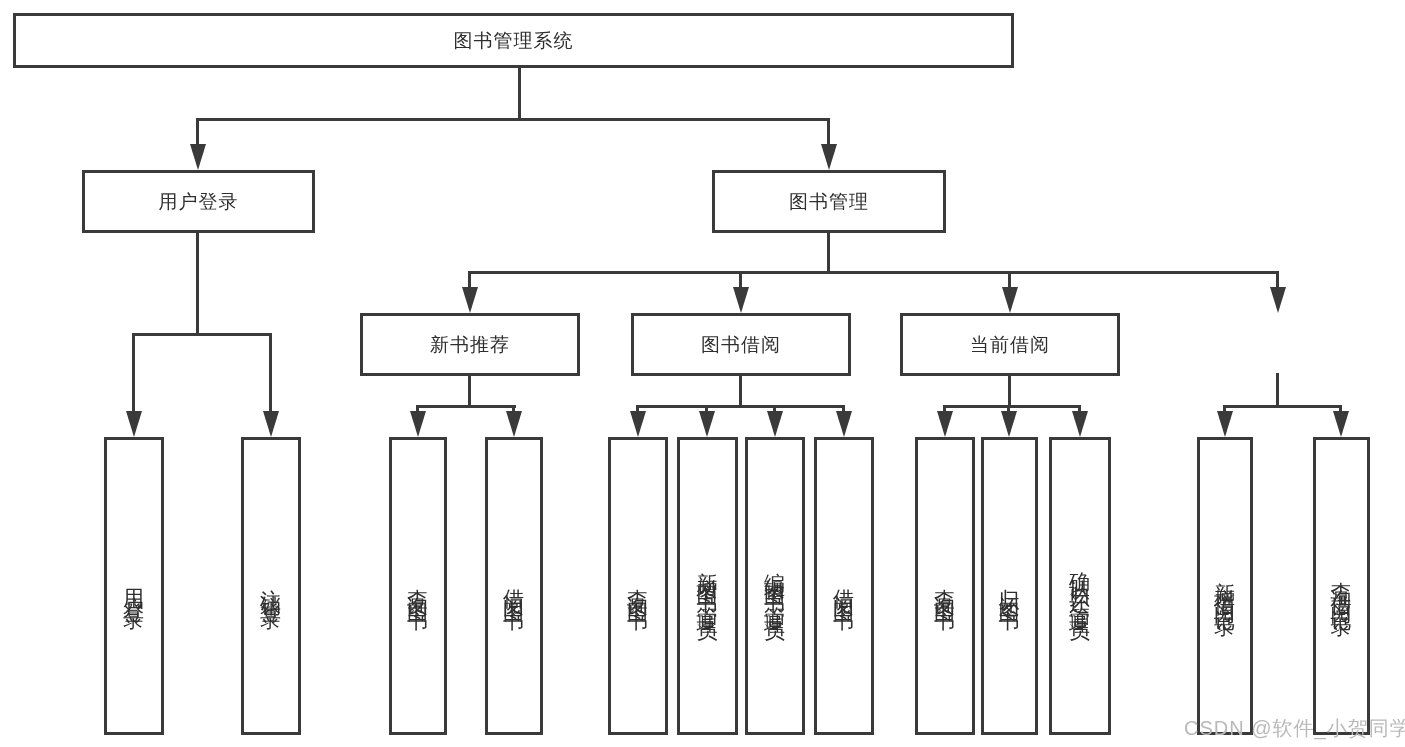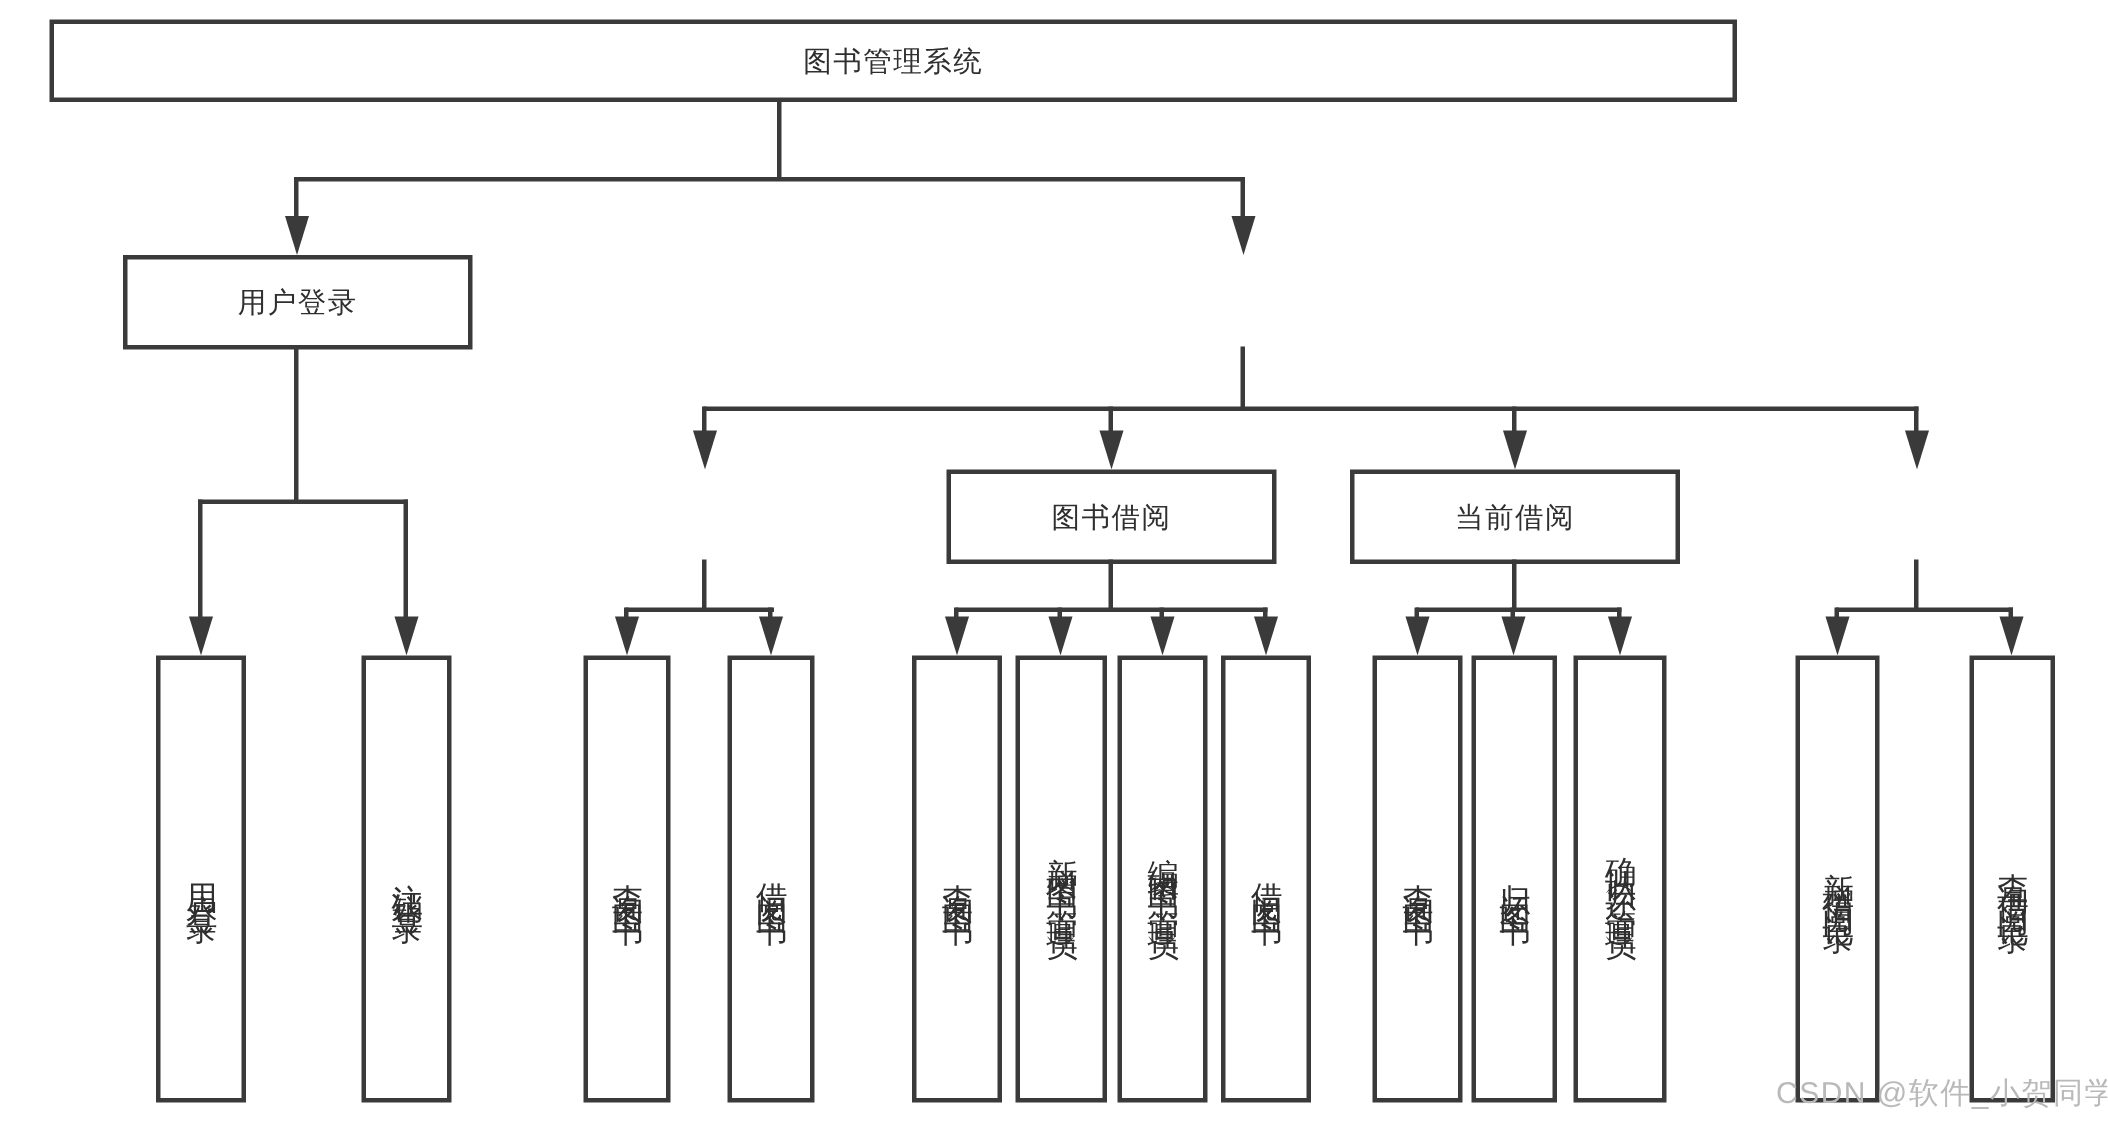--- a/index.html
+++ b/index.html
@@ -56,49 +56,51 @@
     letter-spacing:1px;
     z-index:10;
     white-space:nowrap;
   }
 </style>
 </head>
 <body>
 
 <div class="canvas">
 
-  <div class="box" style="left:33px;top:13px;width:1125px;height:55px;">图书管理系统</div>
+  <div class="box" style="left:13px;top:13px;width:1001px;height:55px;">图书管理系统</div>
 
   <div class="vline" style="left:518px;top:66px;height:54px;"></div>
   <div class="hline" style="left:197px;top:118px;width:633px;"></div>
   <div class="vline" style="left:196px;top:118px;height:30px;"></div>
   <div class="vline" style="left:827px;top:118px;height:30px;"></div>
   <div class="arrow" style="left:190px;top:144px;"></div>
   <div class="arrow" style="left:821px;top:144px;"></div>
 
   <div class="box" style="left:82px;top:170px;width:233px;height:63px;">用户登录</div>
+  <div class="box" style="left:712px;top:170px;width:234px;height:63px;">图书管理</div>
 
   <div class="vline" style="left:196px;top:231px;height:104px;"></div>
   <div class="hline" style="left:132px;top:333px;width:140px;"></div>
   <div class="vline" style="left:132px;top:333px;height:80px;"></div>
   <div class="vline" style="left:269px;top:333px;height:80px;"></div>
   <div class="arrow" style="left:126px;top:411px;"></div>
   <div class="arrow" style="left:263px;top:411px;"></div>
 
   <div class="vline" style="left:827px;top:231px;height:43px;"></div>
   <div class="hline" style="left:469px;top:271px;width:810px;"></div>
   <div class="vline" style="left:468px;top:271px;height:20px;"></div>
   <div class="vline" style="left:739px;top:271px;height:20px;"></div>
   <div class="vline" style="left:1008px;top:271px;height:20px;"></div>
   <div class="vline" style="left:1276px;top:271px;height:20px;"></div>
   <div class="arrow" style="left:462px;top:287px;"></div>
   <div class="arrow" style="left:733px;top:287px;"></div>
   <div class="arrow" style="left:1002px;top:287px;"></div>
   <div class="arrow" style="left:1270px;top:287px;"></div>
 
+  <div class="box" style="left:360px;top:313px;width:220px;height:63px;">新书推荐</div>
   <div class="box" style="left:631px;top:313px;width:220px;height:63px;">图书借阅</div>
   <div class="box" style="left:900px;top:313px;width:220px;height:63px;">当前借阅</div>
 
   <div class="vline" style="left:468px;top:373px;height:34px;"></div>
   <div class="hline" style="left:417px;top:405px;width:99px;"></div>
   <div class="vline" style="left:416px;top:405px;height:10px;"></div>
   <div class="vline" style="left:512px;top:405px;height:10px;"></div>
   <div class="arrow" style="left:410px;top:411px;"></div>
   <div class="arrow" style="left:506px;top:411px;"></div>
 

